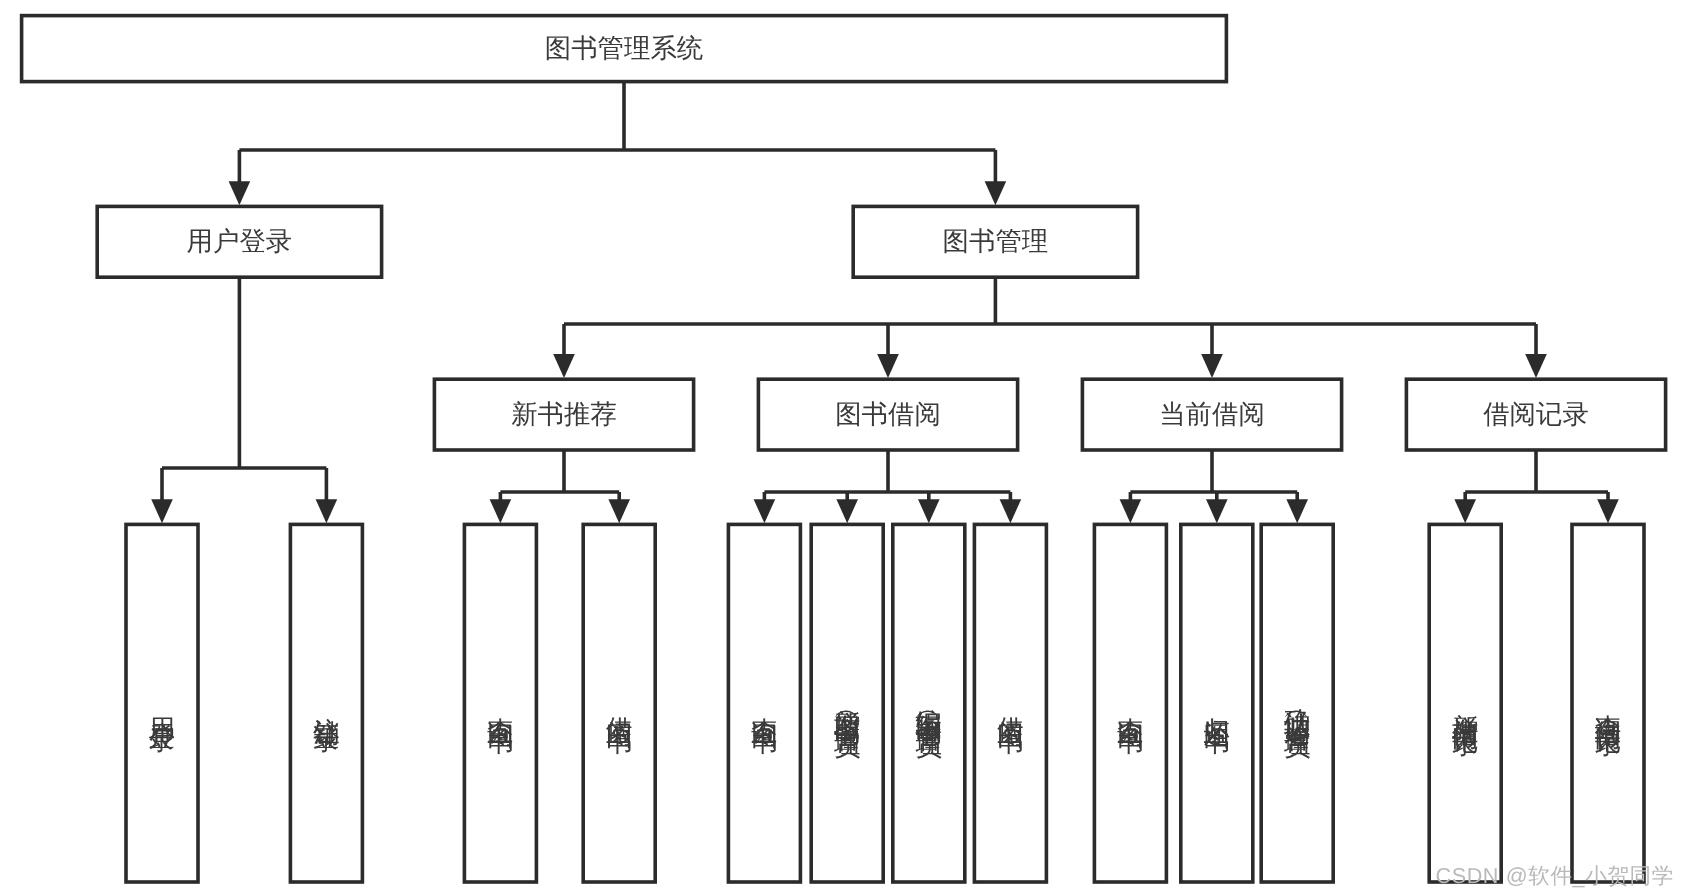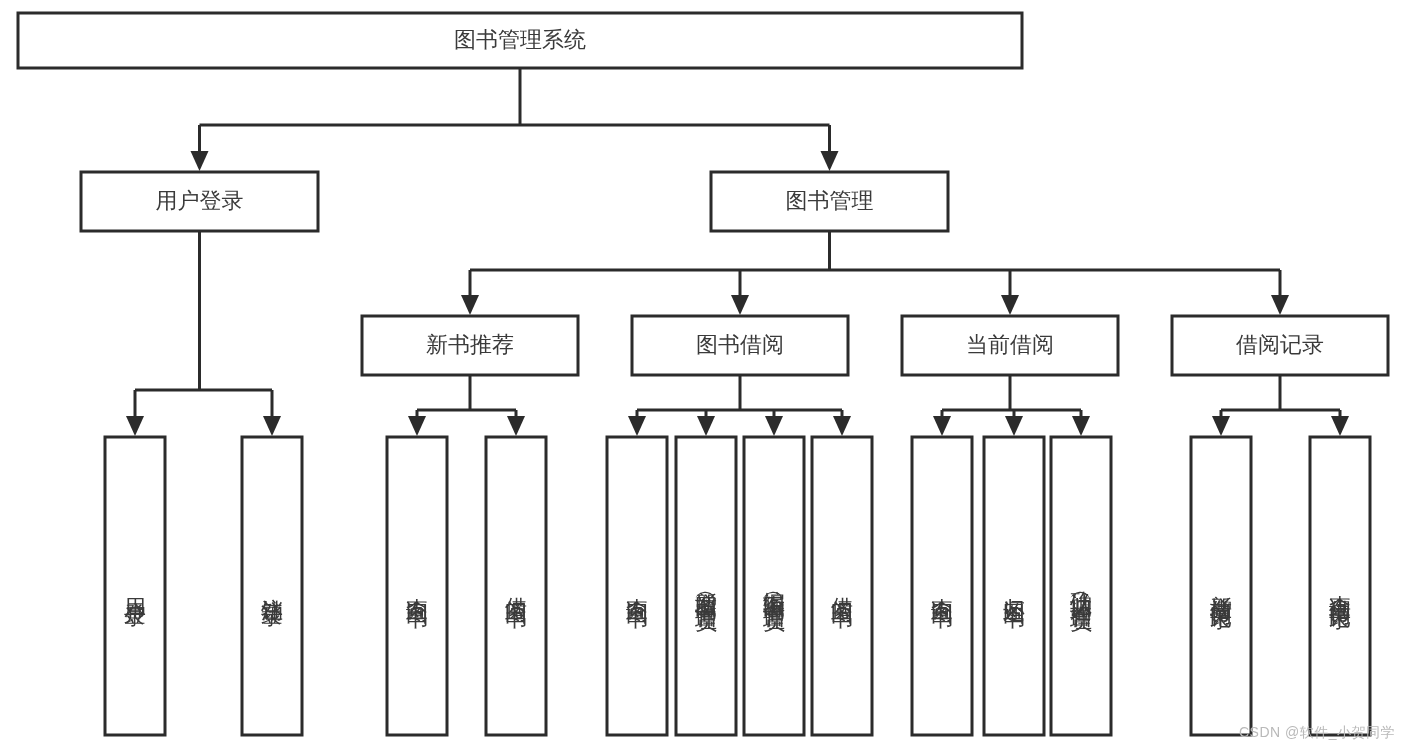--- a/index.html
+++ b/index.html
@@ -61,21 +61,21 @@
     align-items: center;
     justify-content: center;
     white-space: nowrap;
     pointer-events: none;
   }
   .watermark {
     position: absolute;
     right: 10px;
     bottom: 5px;
     font-family: "Liberation Sans", "DejaVu Sans", sans-serif;
-    font-size: 14px;
+    font-size: 18px;
     color: #b9b9b9;
     white-space: nowrap;
     letter-spacing: 0.5px;
   }
 </style>
 </head>
 <body>
 
 <div id="diagram-root">
 

